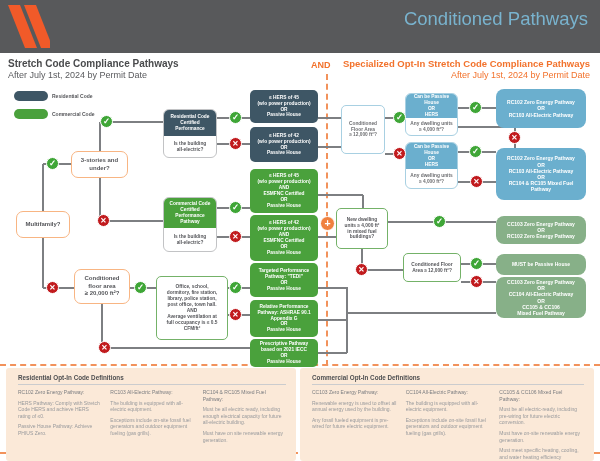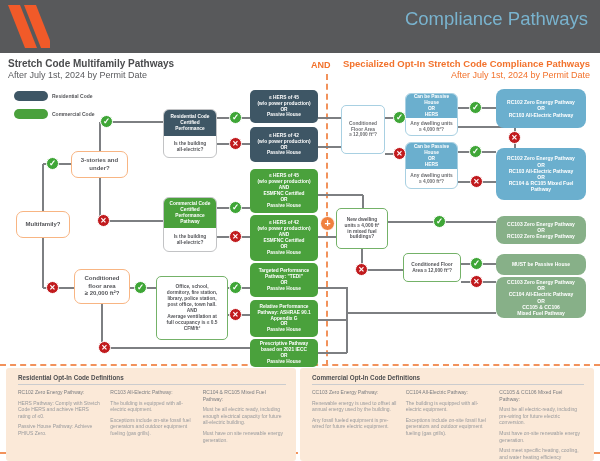--- a/index.html
+++ b/index.html
@@ -67,26 +67,26 @@
 <div class="canvas">
 
   <div class="hdr">
     <div class="logo">
       <svg width="42" height="43" viewBox="0 0 42 43">
         <polygon points="0,0 12,0 29,43 17,43" fill="#F15A29"></polygon>
         <polygon points="16,0 28,0 45,43 33,43" fill="#F15A29"></polygon>
       </svg>
     </div>
     <div class="titles">
-      <div class="t2">Compliance Pathways</div>
+      <div class="t2">Conditioned Pathways</div>
     </div>
   </div>
 
   <div class="sh-left">
-    <div class="a">Stretch Code Multifamily Pathways</div>
+    <div class="a">Stretch Code Compliance Pathways</div>
     <div class="b">After July 1st, 2024 by Permit Date</div>
   </div>
   <div class="and">AND</div>
   <div class="sh-right">
     <div class="a">Specialized Opt-In Stretch Code Compliance Pathways</div>
     <div class="b">After July 1st, 2024 by Permit Date</div>
   </div>
 
   <div class="pill" style="left:14px;top:91px;background:#3E5665;"></div>
   <div class="leglab" style="left:52px;top:93px;">Residential Code</div>

